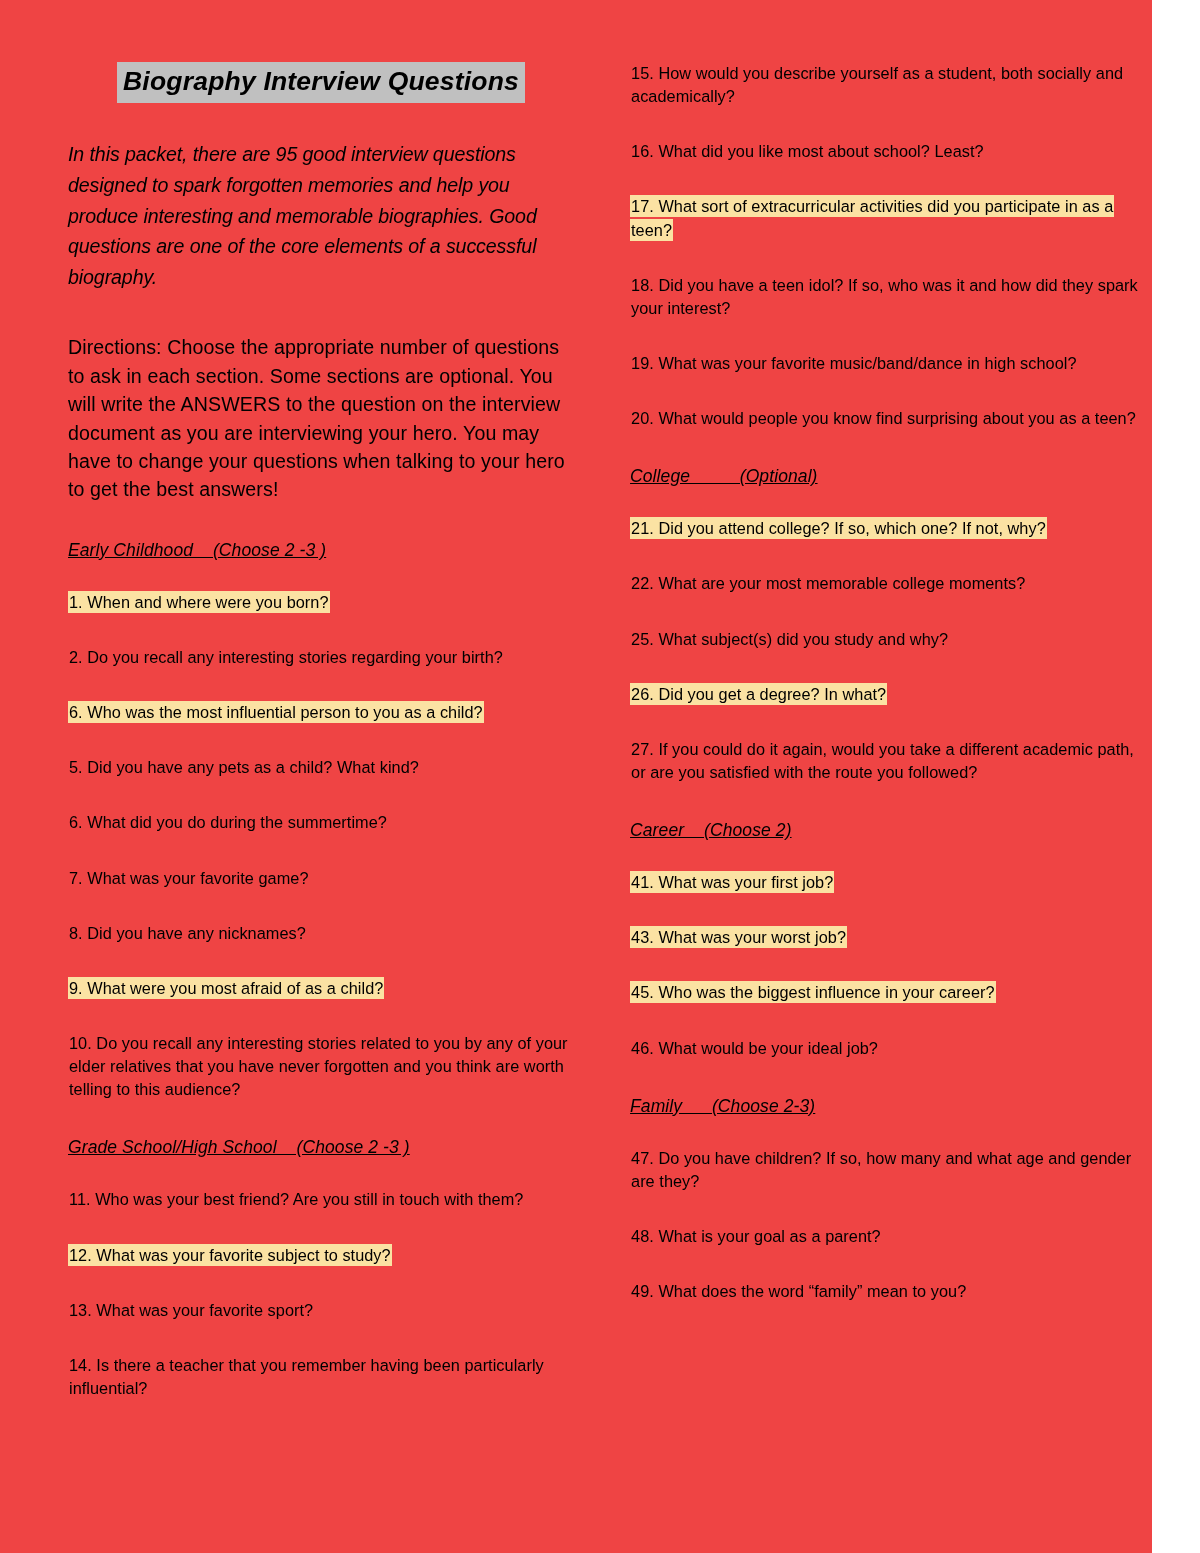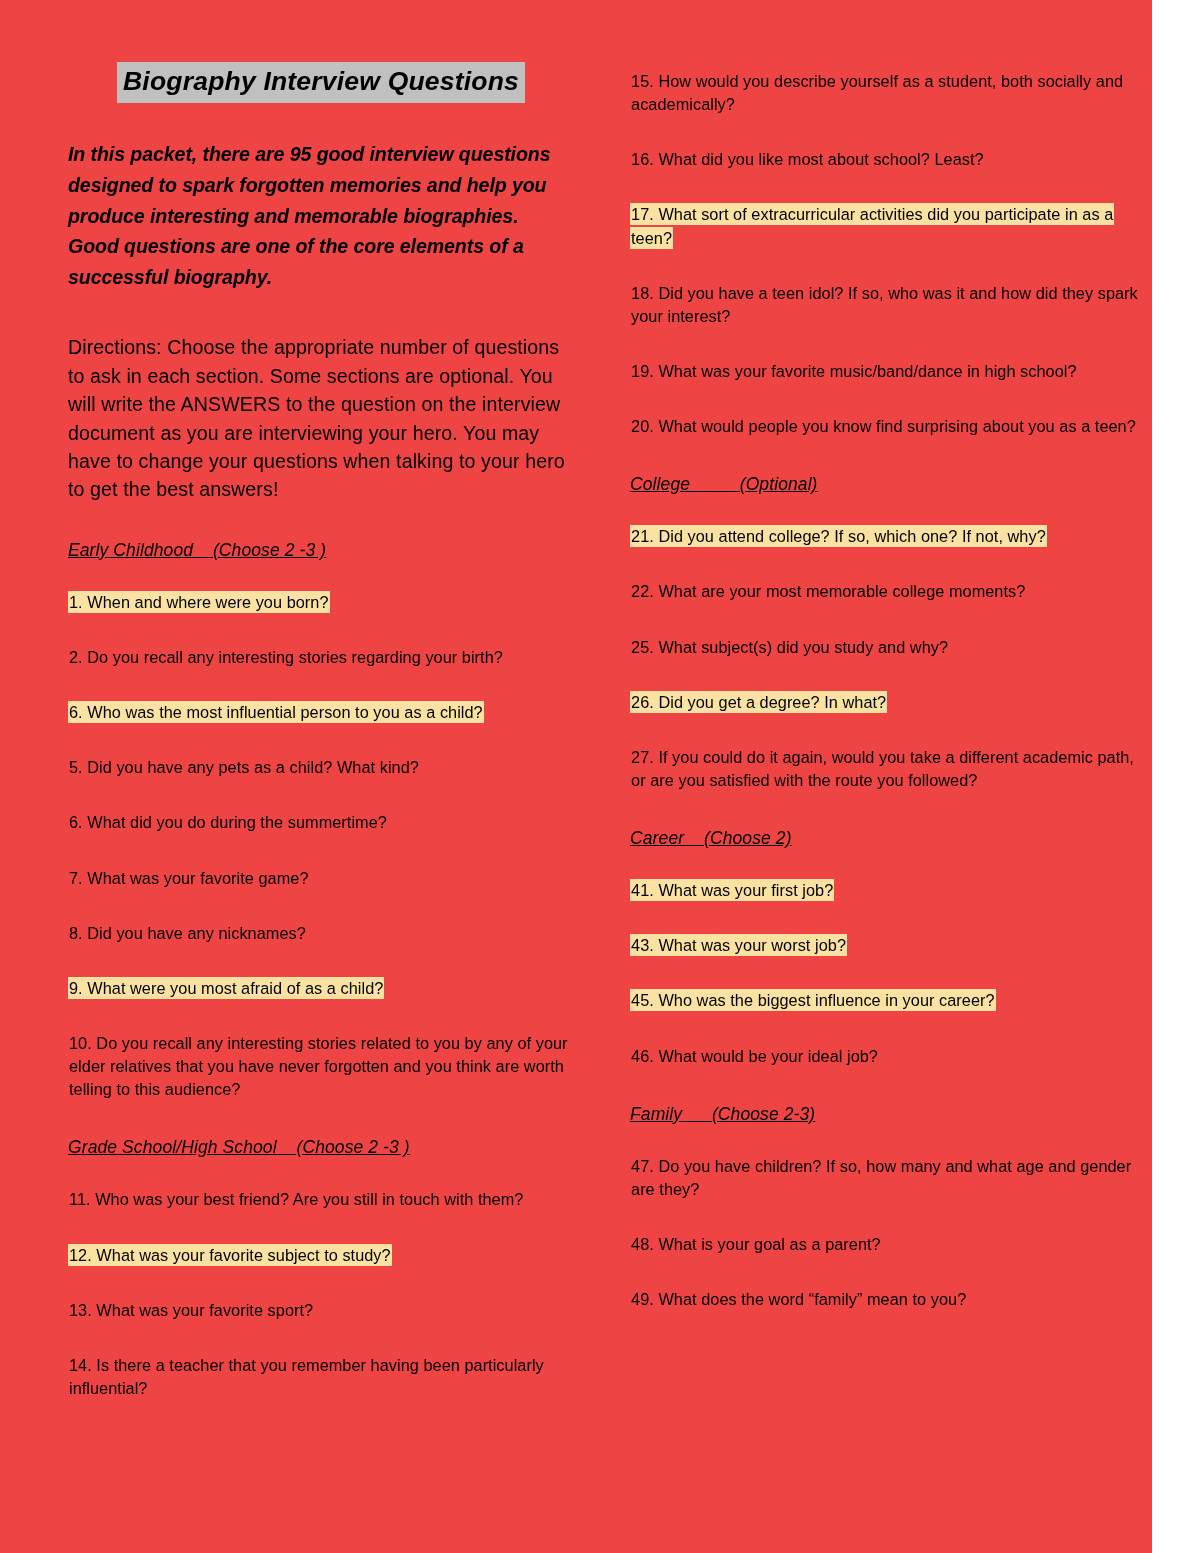--- a/index.html
+++ b/index.html
@@ -56,21 +56,21 @@
     letter-spacing: 0.2px;
     line-height: 1.42;
     padding: 1px 6px 2px 6px;
     white-space: nowrap;
   }
 
   
   .intro {
     margin: 36px 0 0 0;
     font-size: 19.6px;
-    font-weight: bold;
+    font-weight: normal;
     font-style: italic;
     line-height: 1.58;
     letter-spacing: -0.1px;
   }
 
   
   .directions {
     margin: 40px 0 0 0;
     font-size: 19.6px;
     line-height: 1.45;
@@ -105,21 +105,21 @@
     box-decoration-break: clone;
     -webkit-box-decoration-break: clone;
   }
   .q.hl .txt {
     background: #fbe2a3;
   }
   .q.first {
     margin-top: 30px;
   }
   .col-right .q:first-child {
-    margin-top: 8px;
+    margin-top: 0;
   }
 </style>
 </head>
 <body>
 
 <div class="page">
   <div class="columns">
 
     <div class="col col-left">
 

